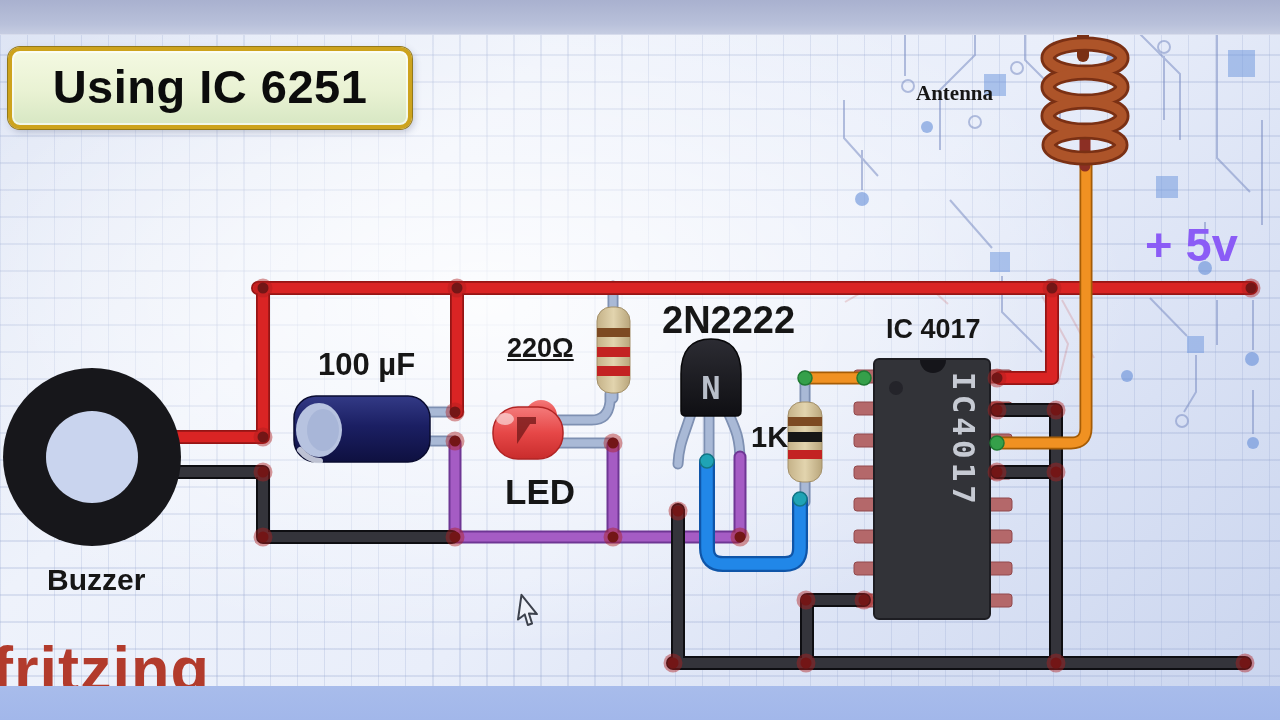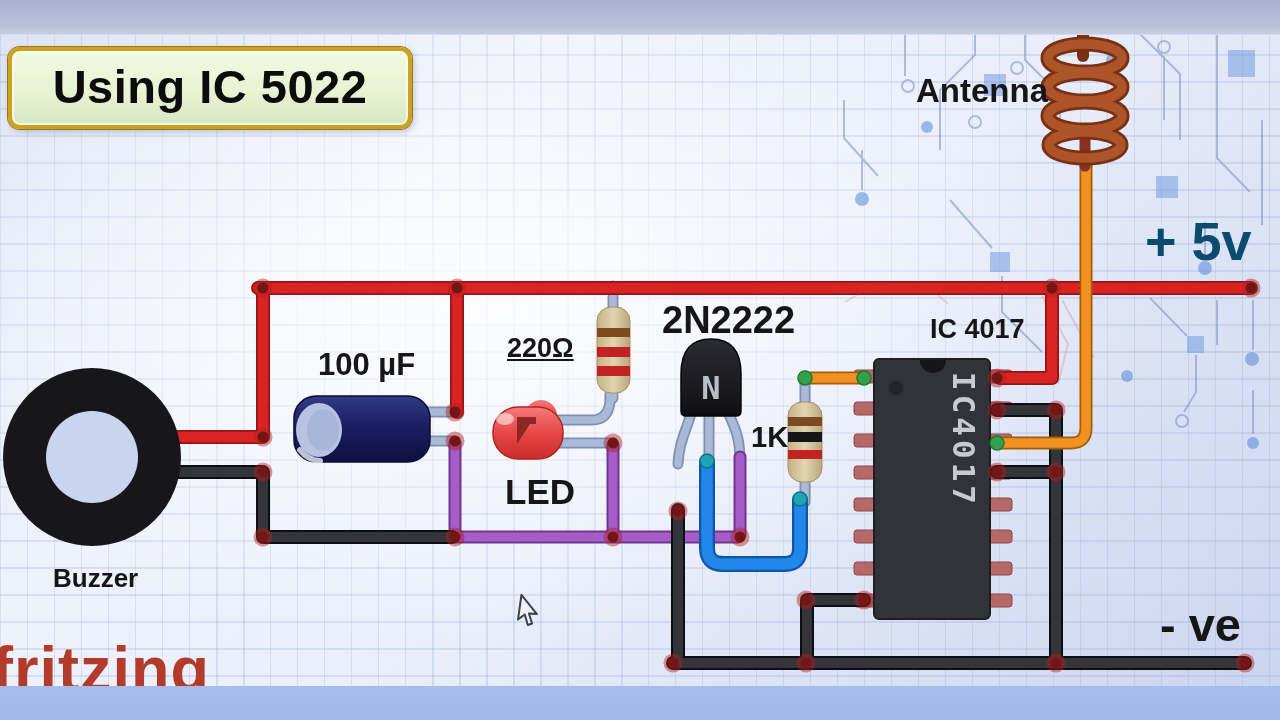--- a/index.html
+++ b/index.html
@@ -32,30 +32,30 @@
   }
   .title-box{
     position:absolute;left:8px;top:47px;width:396px;height:74px;z-index:4;
     border:4px solid #cda31d;border-radius:12px;
     background:linear-gradient(180deg,#f4f9e2 0%,#e9f2d3 55%,#d7e7c3 100%);
     box-shadow:0 0 0 1px #94791a, 2px 3px 7px rgba(70,80,120,.3), inset 0 0 0 2px rgba(255,255,255,.65);
     text-align:center;line-height:72px;
     font-size:47px;font-weight:bold;color:#0c0c0c;letter-spacing:0.5px;
   }
   .lbl{position:absolute;z-index:4;font-weight:bold;color:#161616;white-space:nowrap;}
-  .lbl-antenna{left:916px;top:72px;font-size:33px;}
-  .lbl-plus5v{left:1145px;top:210px;font-size:54px;color:#0c4a6e;}
+  .lbl-antenna{left:916px;top:81px;font-size:21px;font-family:Liberation Serif, serif;}
+  .lbl-plus5v{left:1145px;top:217px;font-size:47px;color:#8b5cf6;}
   .lbl-minusve{left:1160px;top:597px;font-size:47px;}
   .lbl-cap{left:318px;top:347px;font-size:31px;}
   .lbl-r220{left:507px;top:333px;font-size:27px;text-decoration:underline;}
   .lbl-trans{left:662px;top:299px;font-size:38px;}
   .lbl-led{left:505px;top:472px;font-size:35px;}
   .lbl-r1k{left:751px;top:421px;font-size:29px;text-align:right;}
-  .lbl-ic{left:886px;top:314px;font-size:27px;margin-left:44px;}
-  .lbl-buzzer{left:47px;top:563px;font-size:26px;margin-left:6px;}
+  .lbl-ic{left:886px;top:314px;font-size:27px;}
+  .lbl-buzzer{left:47px;top:563px;font-size:30px;}
   .cursor{position:absolute;left:516px;top:594px;z-index:6;transform:rotate(8deg);}
 </style>
 </head>
 <body>
 
 <div class="stage">
   <div class="main-bg"></div>
 
   <svg class="diagram-svg" width="1280" height="720" viewBox="0 0 1280 720">
     <defs>
@@ -348,26 +348,25 @@
         <use href="#td" transform="translate(800,499)"></use>
     </g>
   </svg>
 
   <div class="watermark">fritzing</div>
 
   <div class="band-top"></div>
   <div class="band-bottom"></div>
 
   <div class="title-box">
-    <span>Using IC 5022</span>
+    <span>Using IC 6251</span>
   </div>
 
   <div class="lbl lbl-antenna">Antenna</div>
   <div class="lbl lbl-plus5v">+ 5v</div>
-  <div class="lbl lbl-minusve">- ve</div>
   <div class="lbl lbl-cap">100 µF</div>
   <div class="lbl lbl-r220">220Ω</div>
   <div class="lbl lbl-trans">2N2222</div>
   <div class="lbl lbl-led">LED</div>
   <div class="lbl lbl-r1k">1K</div>
   <div class="lbl lbl-ic">IC 4017</div>
   <div class="lbl lbl-buzzer">Buzzer</div>
 
   <div class="cursor">
     <svg width="26" height="34" viewBox="0 0 26 34">

